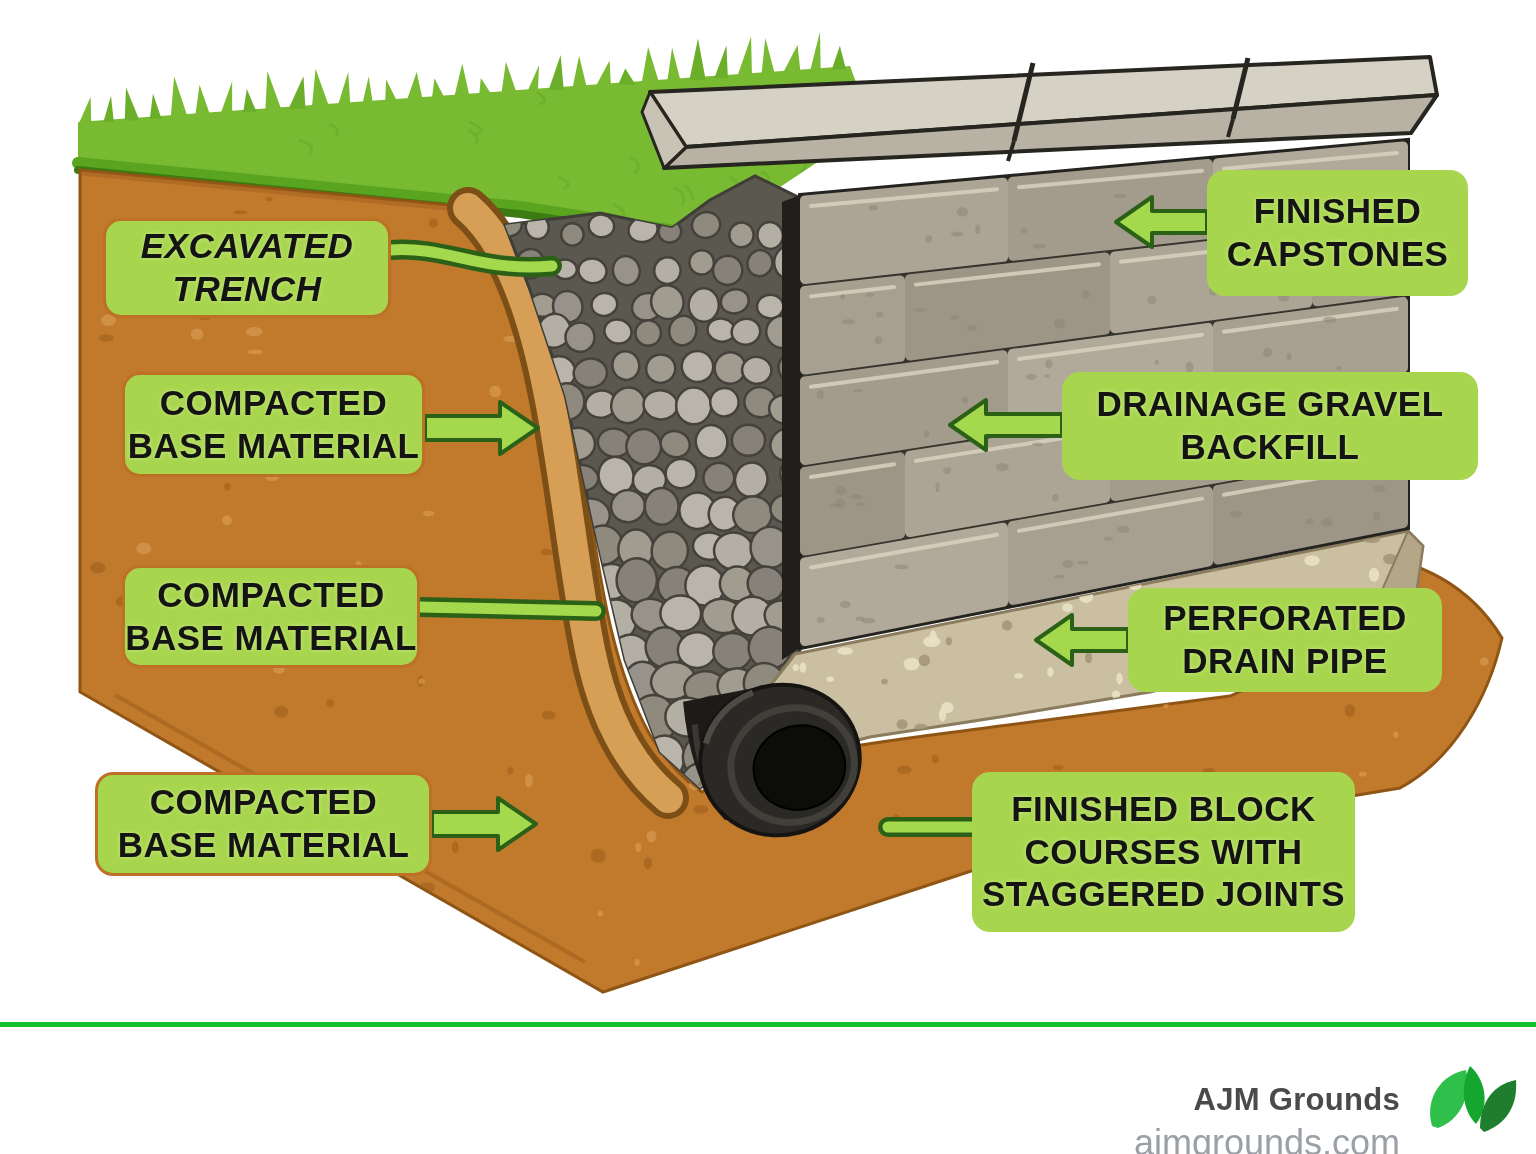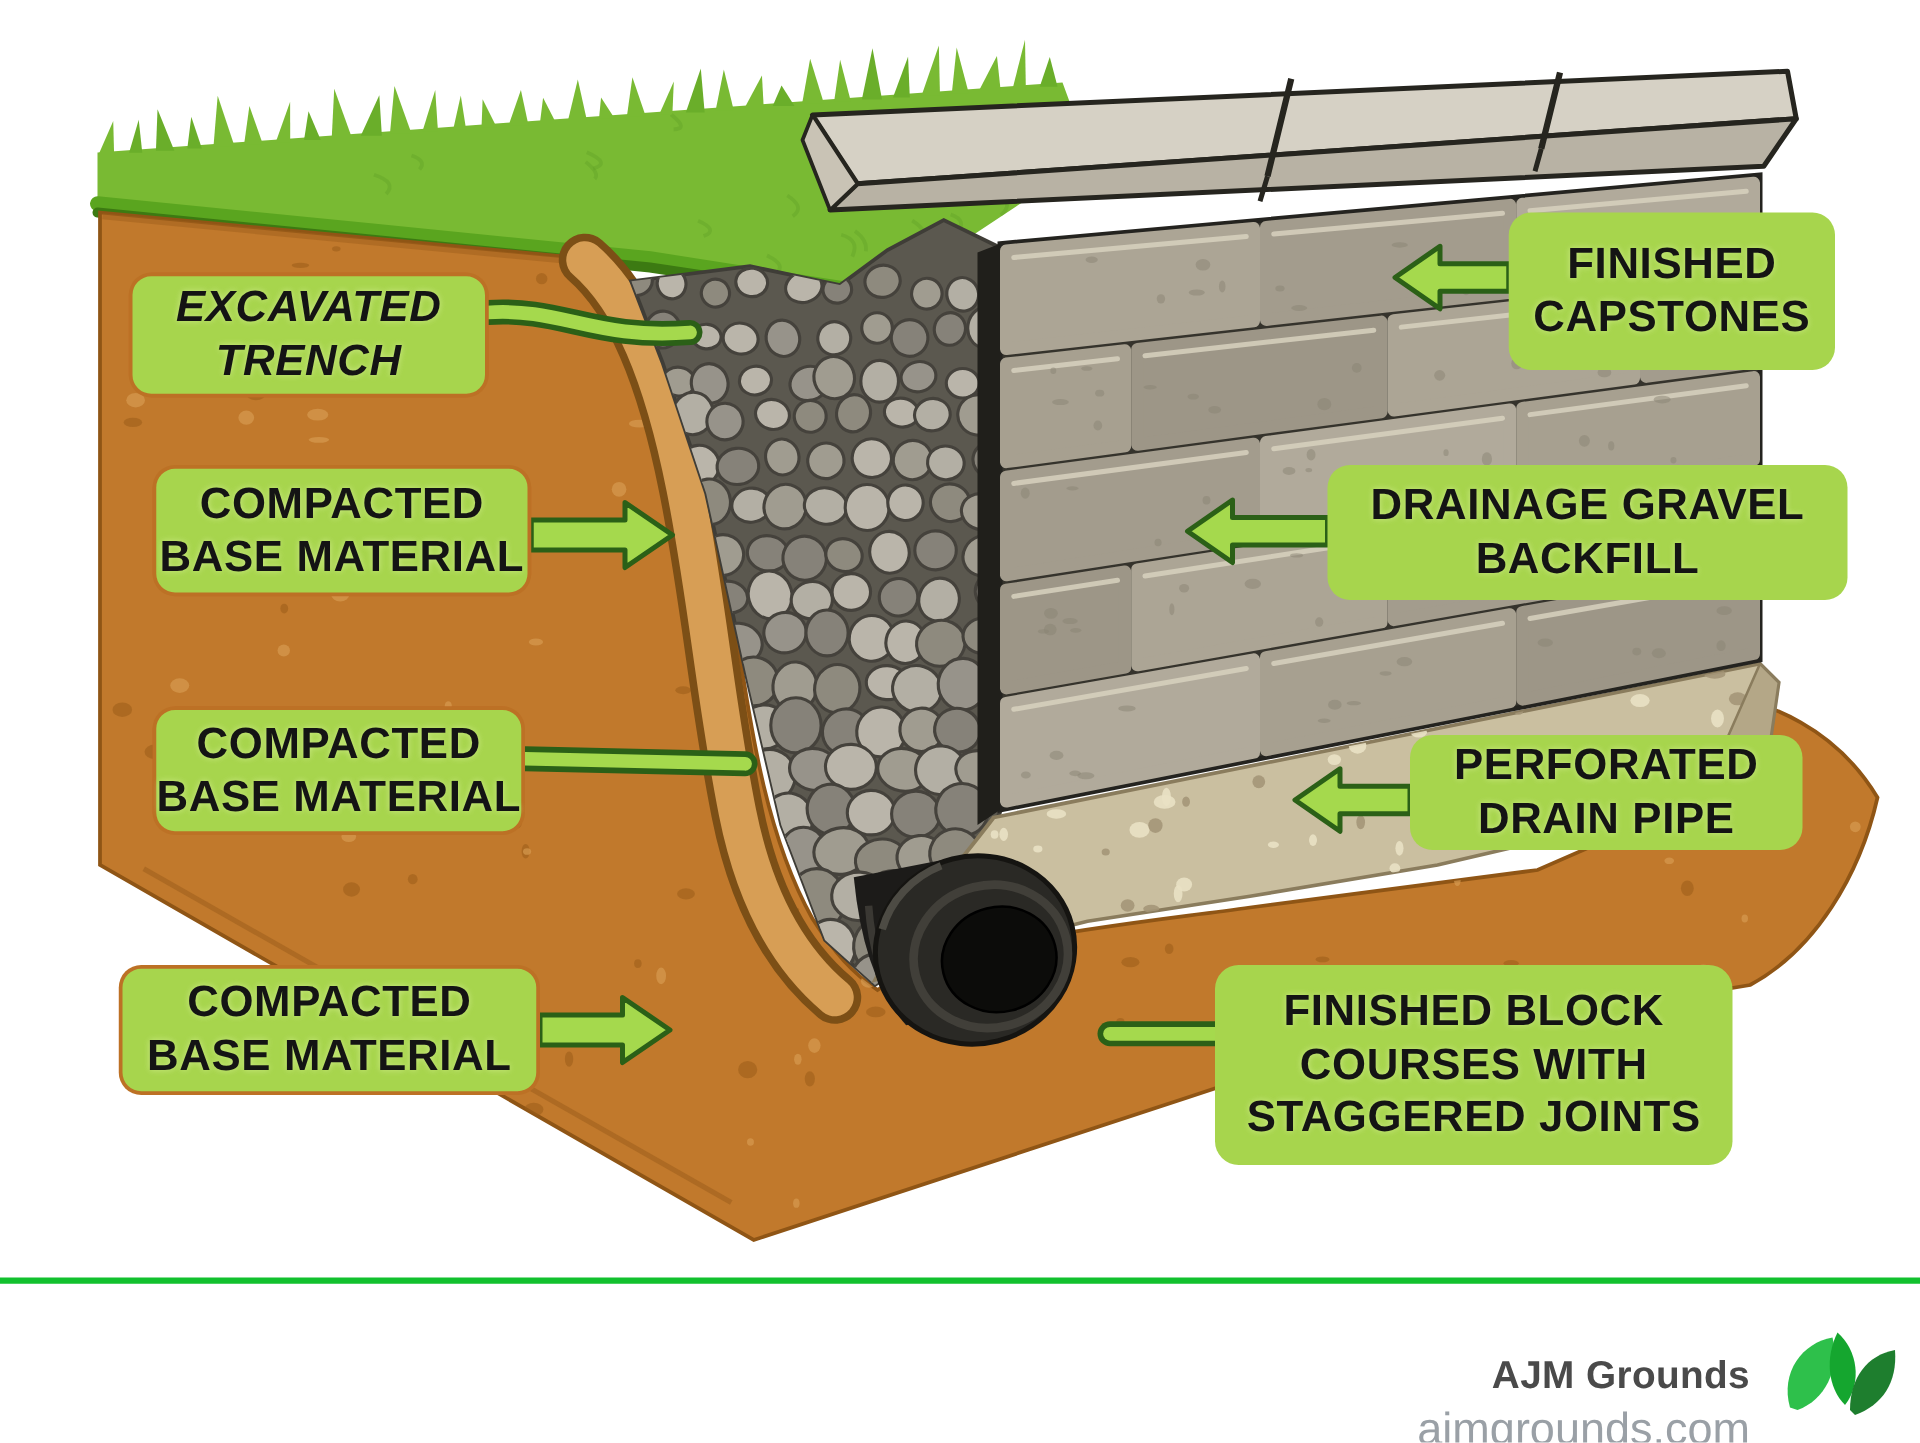--- a/index.html
+++ b/index.html
@@ -696,23 +696,23 @@
   <div class="label label-left" style="left:122px;top:372px;width:303px;height:105px;">COMPACTED
 BASE MATERIAL</div>
   <div class="label label-left" style="left:122px;top:565px;width:298px;height:103px;">COMPACTED
 BASE MATERIAL</div>
   <div class="label label-left" style="left:95px;top:772px;width:337px;height:104px;">COMPACTED
 BASE MATERIAL</div>
   <div class="label label-right" style="left:1207px;top:170px;width:261px;height:126px;">FINISHED
 CAPSTONES</div>
   <div class="label label-right" style="left:1062px;top:372px;width:416px;height:108px;">DRAINAGE GRAVEL
 BACKFILL</div>
-  <div class="label label-right" style="left:1128px;top:588px;width:314px;height:92px;">PERFORATED
+  <div class="label label-right" style="left:1128px;top:588px;width:314px;height:104px;">PERFORATED
 DRAIN PIPE</div>
-  <div class="label label-right" style="left:972px;top:772px;width:414px;height:160px;border-radius:19px;">FINISHED BLOCK
+  <div class="label label-right" style="left:972px;top:772px;width:383px;height:160px;">FINISHED BLOCK
 COURSES WITH
 STAGGERED JOINTS</div>
 
   <div id="divider"></div>
   <div id="brand-block">
     <div id="brand-name">AJM Grounds</div>
     <div id="brand-site">ajmgrounds.com</div>
   </div>
   <svg id="logo" width="104" height="92" viewBox="0 0 104 92">
     <path d="M14,66 C6,38 24,14 48,10 C54,36 42,60 20,68 Z" fill="#2ec04b"></path>

